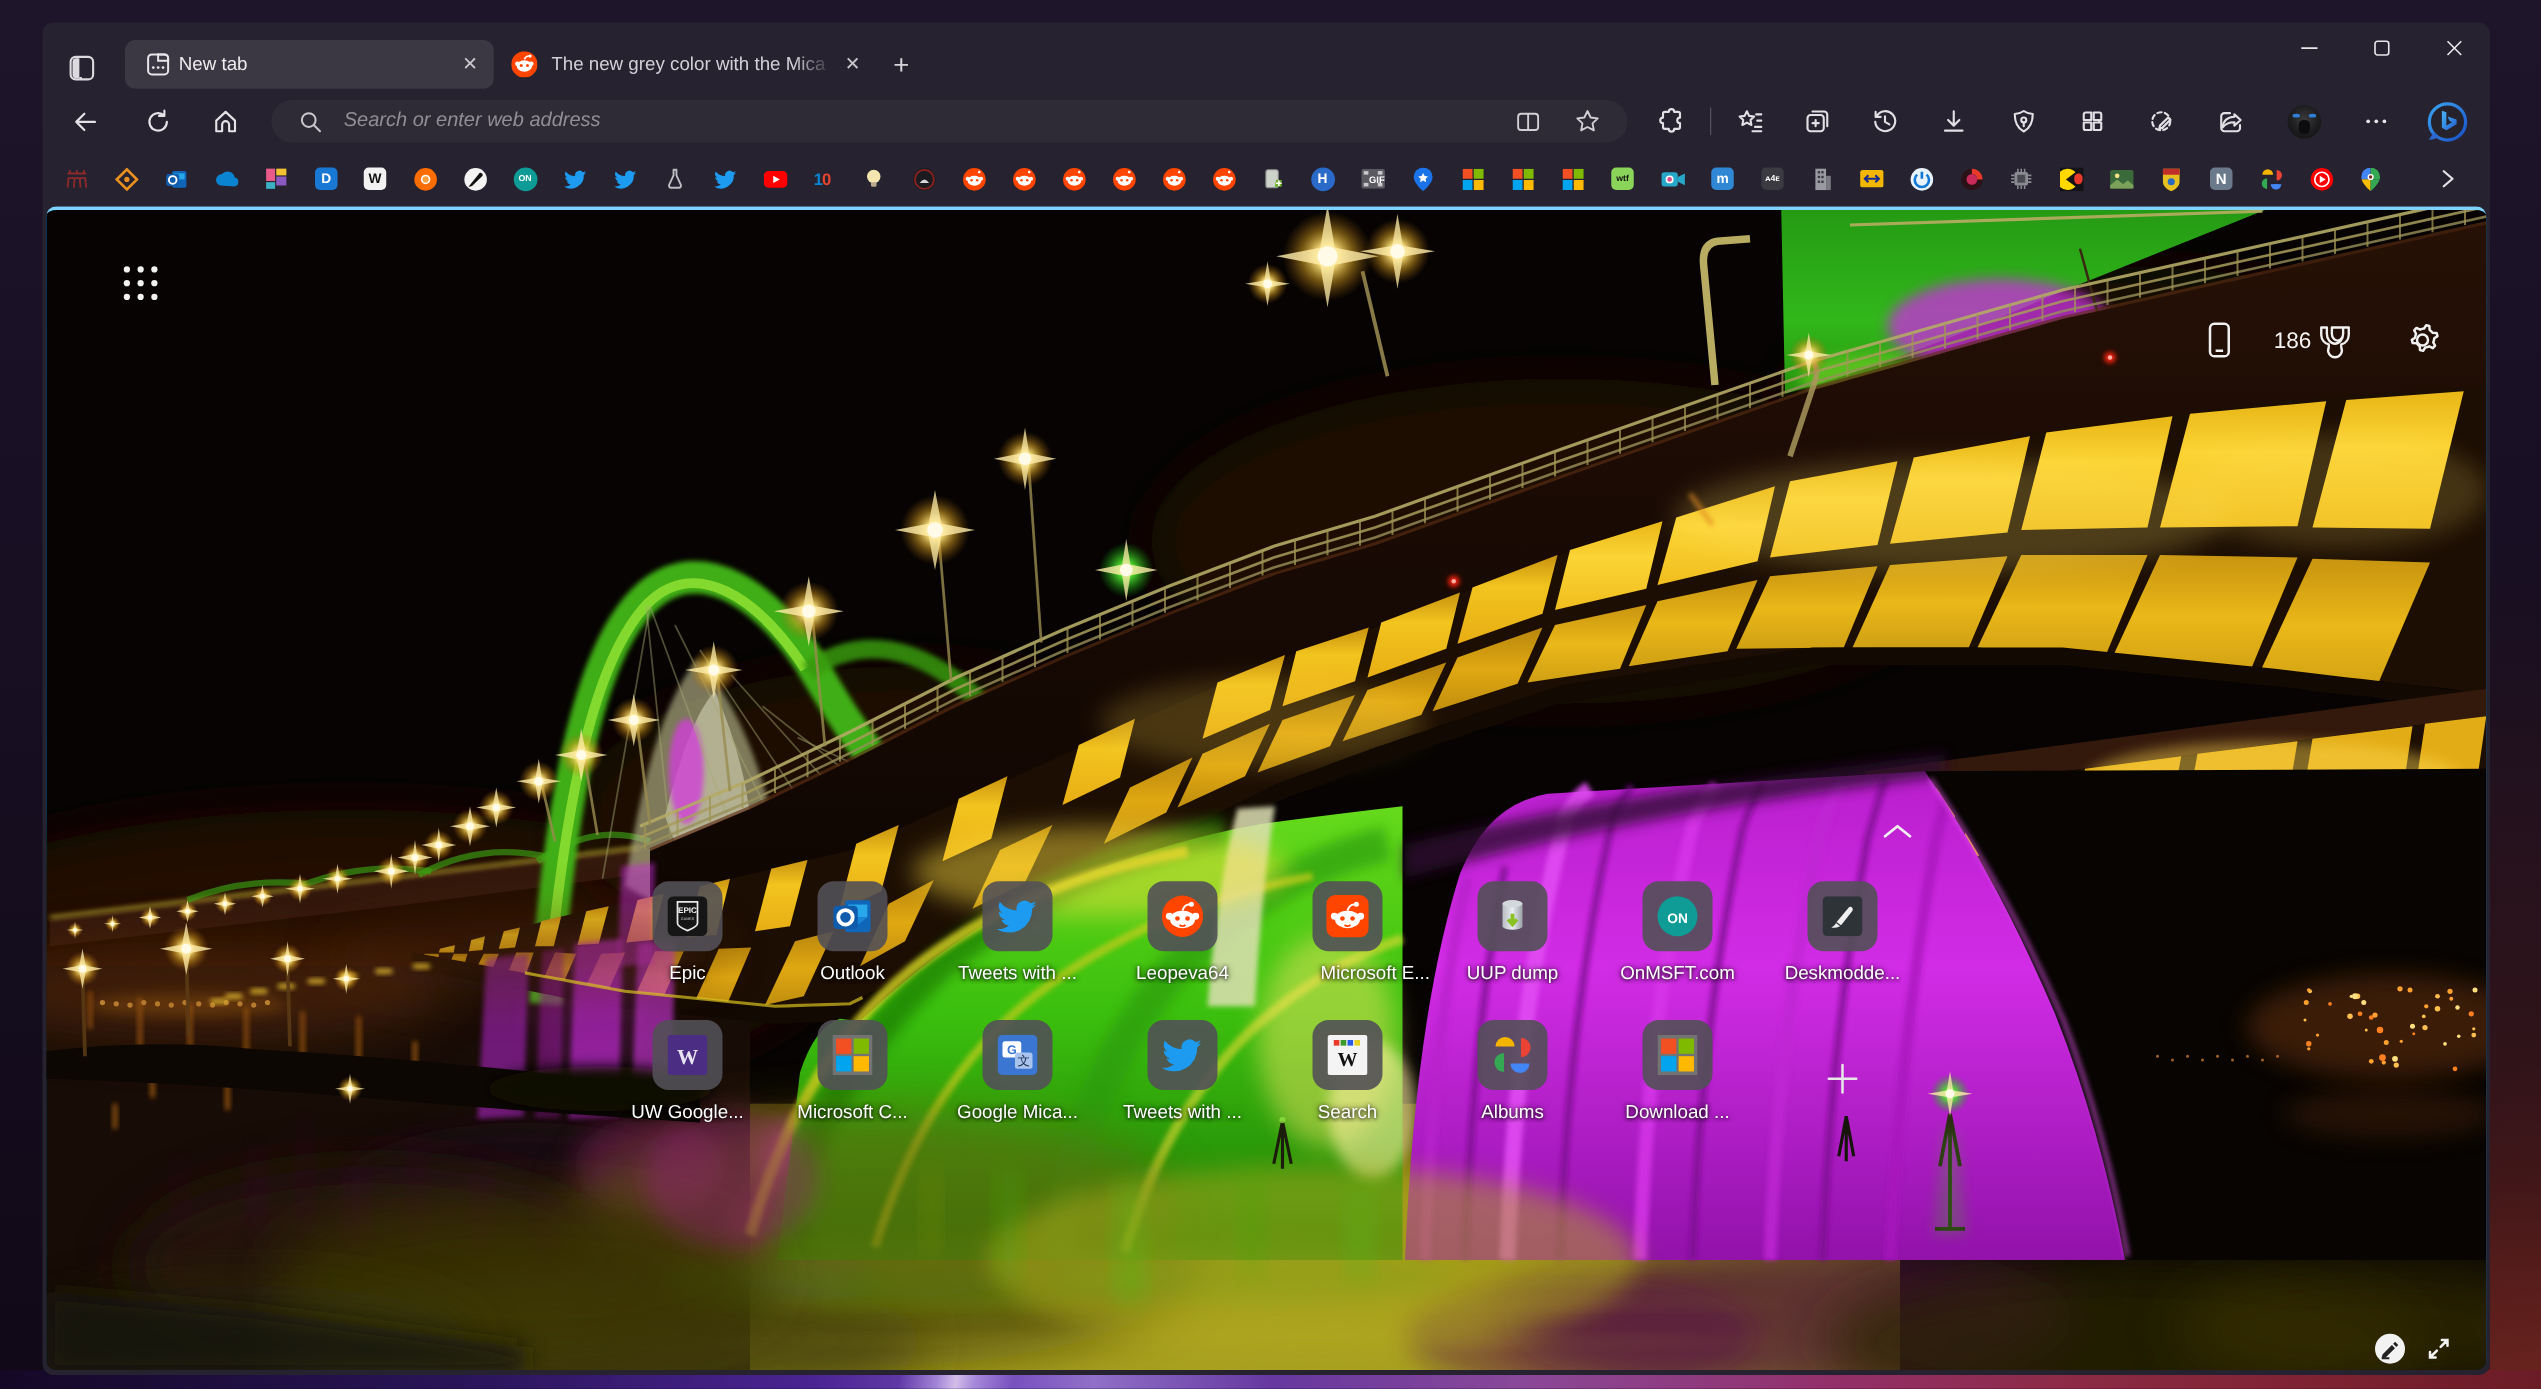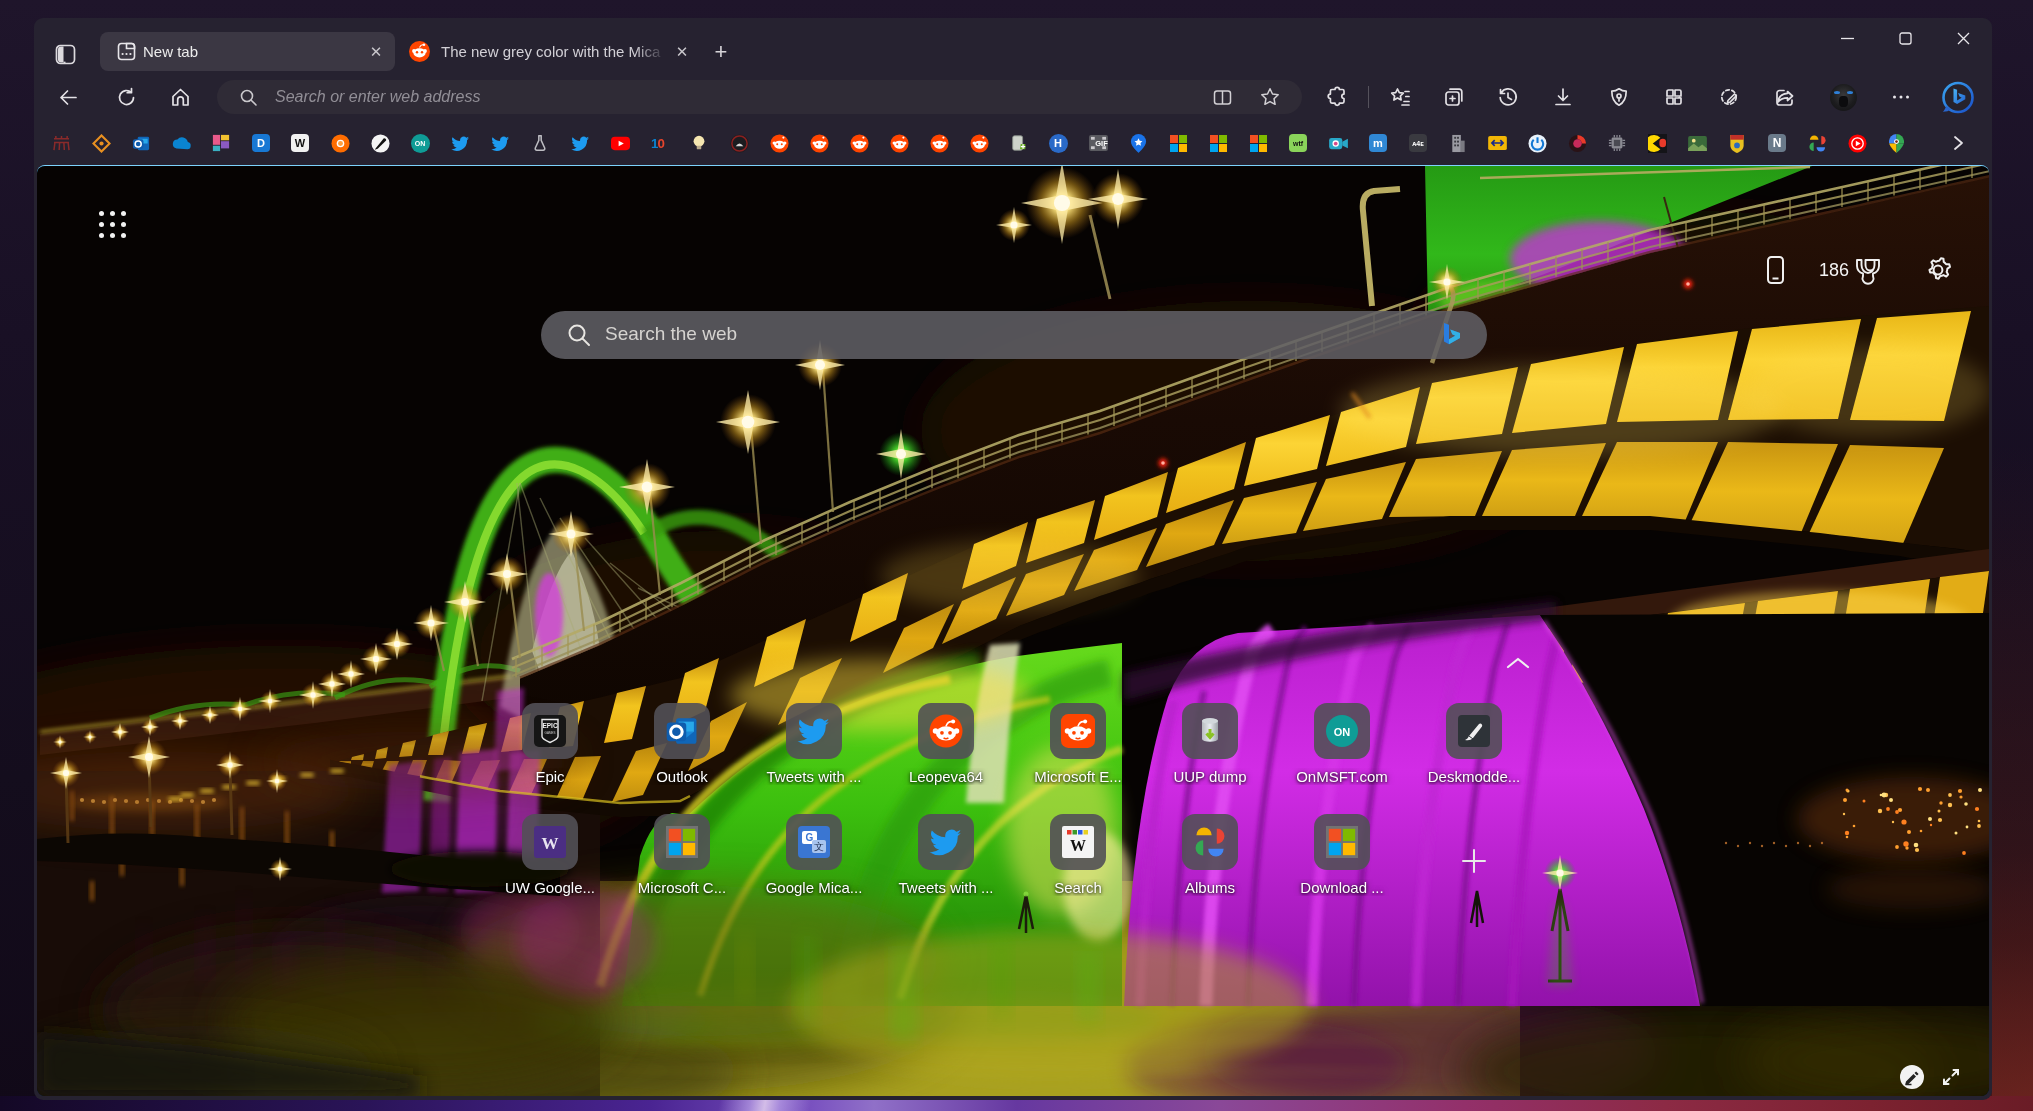--- a/index.html
+++ b/index.html
@@ -30,21 +30,21 @@
   .toolbar { position:absolute; left:0; top:54px; width:100%; height:56px; }
   .tbicon { position:absolute; top:0; width:36px; height:36px; display:flex; align-items:center; justify-content:center; }
   .addr { position:absolute; left:183px; top:8px; width:1085px; height:34px; background:#2f2b36; border-radius:18px;font-style:italic; }
   .addr .ph { position:absolute; left:58px; top:8px; font-size:16px; color:#918e96; }
   
   .bkbar { position:absolute; left:0; top:110px; width:100%; height:34px; }
   .bk { position:absolute; top:4px; width:22px; height:22px; display:flex; align-items:center; justify-content:center; }
   .bkc { width:19px; height:19px; border-radius:50%; display:flex; align-items:center; justify-content:center; font-size:10px; font-weight:bold; color:#fff;}
   .bks { width:18px; height:18px; border-radius:4px; display:flex; align-items:center; justify-content:center; font-size:11px; font-weight:bold; color:#fff;}
   
-  .content { position:absolute; left:3px; top:147px; width:1952px; height:931px; border-radius:8px; overflow:hidden; background:#0369a1; border-top:1px solid #7dd3fc; }
+  .content { position:absolute; left:3px; top:147px; width:1952px; height:931px; border-radius:8px; overflow:hidden; background:#0369a1; border-top:3px solid #7dd3fc; }
   .scene { position:absolute; left:0; top:0; }
   .waffle { position:absolute; left:62px; top:45px; width:33px; height:33px; }
   .waffle i { position:absolute; width:5px; height:5px; border-radius:50%; background:#f2f2f2; }
   .ntr { position:absolute; right:0; top:0; height:120px; color:#fff; }
   .searchpill { position:absolute; left:504px; top:145px; width:946px; height:48px; border-radius:24px; background:rgba(97,95,101,0.87); }
   .searchpill .stw { position:absolute; left:64px; top:12px; font-size:19px; color:#d5d3d0; }
   .tile { position:absolute; width:132px; text-align:center; }
   .tbox { width:56px; height:56px; margin:0 auto; border-radius:13px; background:rgba(82,80,86,0.9); display:flex; align-items:center; justify-content:center; }
   .tlabel { margin-top:9px; font-size:15px; color:#fff; text-shadow:0 1px 3px rgba(0,0,0,.9), 0 0 6px rgba(0,0,0,.6); white-space:nowrap; overflow:hidden; }
 </style>
@@ -1127,31 +1127,20 @@
       <svg class="ntr" style="position:absolute; left:1725px; top:44px;" width="190" height="32" viewBox="0 0 190 32">
         <rect x="6" y="3" width="15" height="26" rx="3.5" fill="none" stroke="#f0f0f0" stroke-width="2"></rect>
         <path d="M10.5 24.5 H16.5" stroke="#f0f0f0" stroke-width="2"></path>
         <text x="57" y="22" font-size="18" fill="#f4f4f4">186</text>
         <path d="M95 6 l4.5 0 0 5 a6.5 8 0 0 0 13 0 l0 -5 4.5 0 0 6 a8 8 0 0 1 -6 7.5 l0 2.5 a5.5 5.5 0 1 1 -10 0 l0 -2.5 a8 8 0 0 1 -6 -7.5 Z M103.5 6 l9 0 0 5 a4.5 5.5 0 0 1 -9 0 Z" fill="none" stroke="#f0f0f0" stroke-width="1.9" stroke-linejoin="round"></path>
         <g transform="translate(176,16)">
             <path d="M0 -12.2 l2.6 0 1 3 a9.5 9.5 0 0 1 2.9 1.7 l3.1-.7 1.3 2.3 -2.1 2.3 a9.5 9.5 0 0 1 0 3.3 l2.1 2.3 -1.3 2.3 -3.1 -.7 a9.5 9.5 0 0 1 -2.9 1.7 l-1 3 -2.6 0 -1 -3 a9.5 9.5 0 0 1 -2.9 -1.7 l-3.1 .7 -1.3 -2.3 2.1 -2.3 a9.5 9.5 0 0 1 0 -3.3 l-2.1 -2.3 1.3 -2.3 3.1 .7 a9.5 9.5 0 0 1 2.9 -1.7 Z" fill="none" stroke="#f0f0f0" stroke-width="2" stroke-linejoin="round" transform="rotate(14)"></path>
             <circle r="4.4" fill="none" stroke="#f0f0f0" stroke-width="2"></circle>
           </g>
       </svg>
-      <div class="searchpill">
-        <svg style="position:absolute;left:25px;top:11px" width="26" height="26" viewBox="0 0 26 26">
-            <circle cx="11" cy="11" r="7.5" stroke="#e8e6e2" stroke-width="2" fill="none"></circle>
-            <path d="M16.6 16.6 L23 23" stroke="#e8e6e2" stroke-width="2" stroke-linecap="round"></path>
-          </svg>
-        <div class="stw">Search the web</div>
-        <svg style="position:absolute;right:22px;top:10px" width="28" height="28" viewBox="0 0 28 28">
-          <path d="M7 2 l5 1.8 v14.5 l6.2-3.6 -3-1.5 -1.9-4.7 9.7 3.4 v5 l-11 6.4 -5-2.8 Z" fill="#2a7de0"></path>
-          <path d="M12 18.3 l6.2-3.6 -3-1.5 -1.9-4.7 9.7 3.4 v5 l-11 6.4 Z" fill="#35c2e8" opacity=".75"></path>
-        </svg>
-      </div>
       <div id="tiles">
           <div class="tile" style="left:447px; top:537px;">
             <div class="tbox">
               <svg width="32" height="32" viewBox="0 0 32 32">
                 <rect width="32" height="32" rx="5" fill="#161616"></rect>
                 <path d="M8 4.5 h16 v17 c0 2.5-8 6-8 6 s-8-3.5-8-6 Z" fill="none" stroke="#e8e8e8" stroke-width="1.4"></path>
                 <text x="16" y="13" font-size="6.5" font-weight="bold" fill="#f0f0f0" text-anchor="middle" font-family="Liberation Sans">EPIC</text>
                 <text x="16" y="19" font-size="3" fill="#d0d0d0" text-anchor="middle" font-family="Liberation Sans">GAMES</text>
               </svg>
             </div>
@@ -1186,21 +1175,21 @@
                 <circle cx="17" cy="10.5" r="1.7" fill="#fff"></circle>
                 <circle cx="8" cy="11.6" r="1.15" fill="#ff4500"></circle>
                 <circle cx="13" cy="11.6" r="1.15" fill="#ff4500"></circle>
                 <path d="M9 14.8 q1.5 1.1 3 0" stroke="#ff4500" stroke-width=".9" fill="none"></path>
                 <path d="M10.5 7.6 q1.2-3.4 4-2.8" stroke="#fff" stroke-width="1" fill="none"></path>
                 <circle cx="14.9" cy="4.6" r="1.25" fill="#fff"></circle>
               </svg>
             </div>
             <div class="tlabel">Leopeva64</div>
           </div>
-<div class="tile" style="left:975px; top:537px;">
+<div class="tile" style="left:975px; top:537px;text-align:right;">
             <div class="tbox">
               <svg width="34" height="34" viewBox="0 0 21 21">
                 <rect x="0" y="0" width="21" height="21" rx="4.5" fill="#ff4500"></rect>
                 <ellipse cx="10.5" cy="12" rx="6.2" ry="4.4" fill="#fff"></ellipse>
                 <circle cx="4" cy="10.5" r="1.7" fill="#fff"></circle>
                 <circle cx="17" cy="10.5" r="1.7" fill="#fff"></circle>
                 <circle cx="8" cy="11.6" r="1.15" fill="#ff4500"></circle>
                 <circle cx="13" cy="11.6" r="1.15" fill="#ff4500"></circle>
                 <path d="M9 14.8 q1.5 1.1 3 0" stroke="#ff4500" stroke-width=".9" fill="none"></path>
                 <path d="M10.5 7.6 q1.2-3.4 4-2.8" stroke="#fff" stroke-width="1" fill="none"></path>

